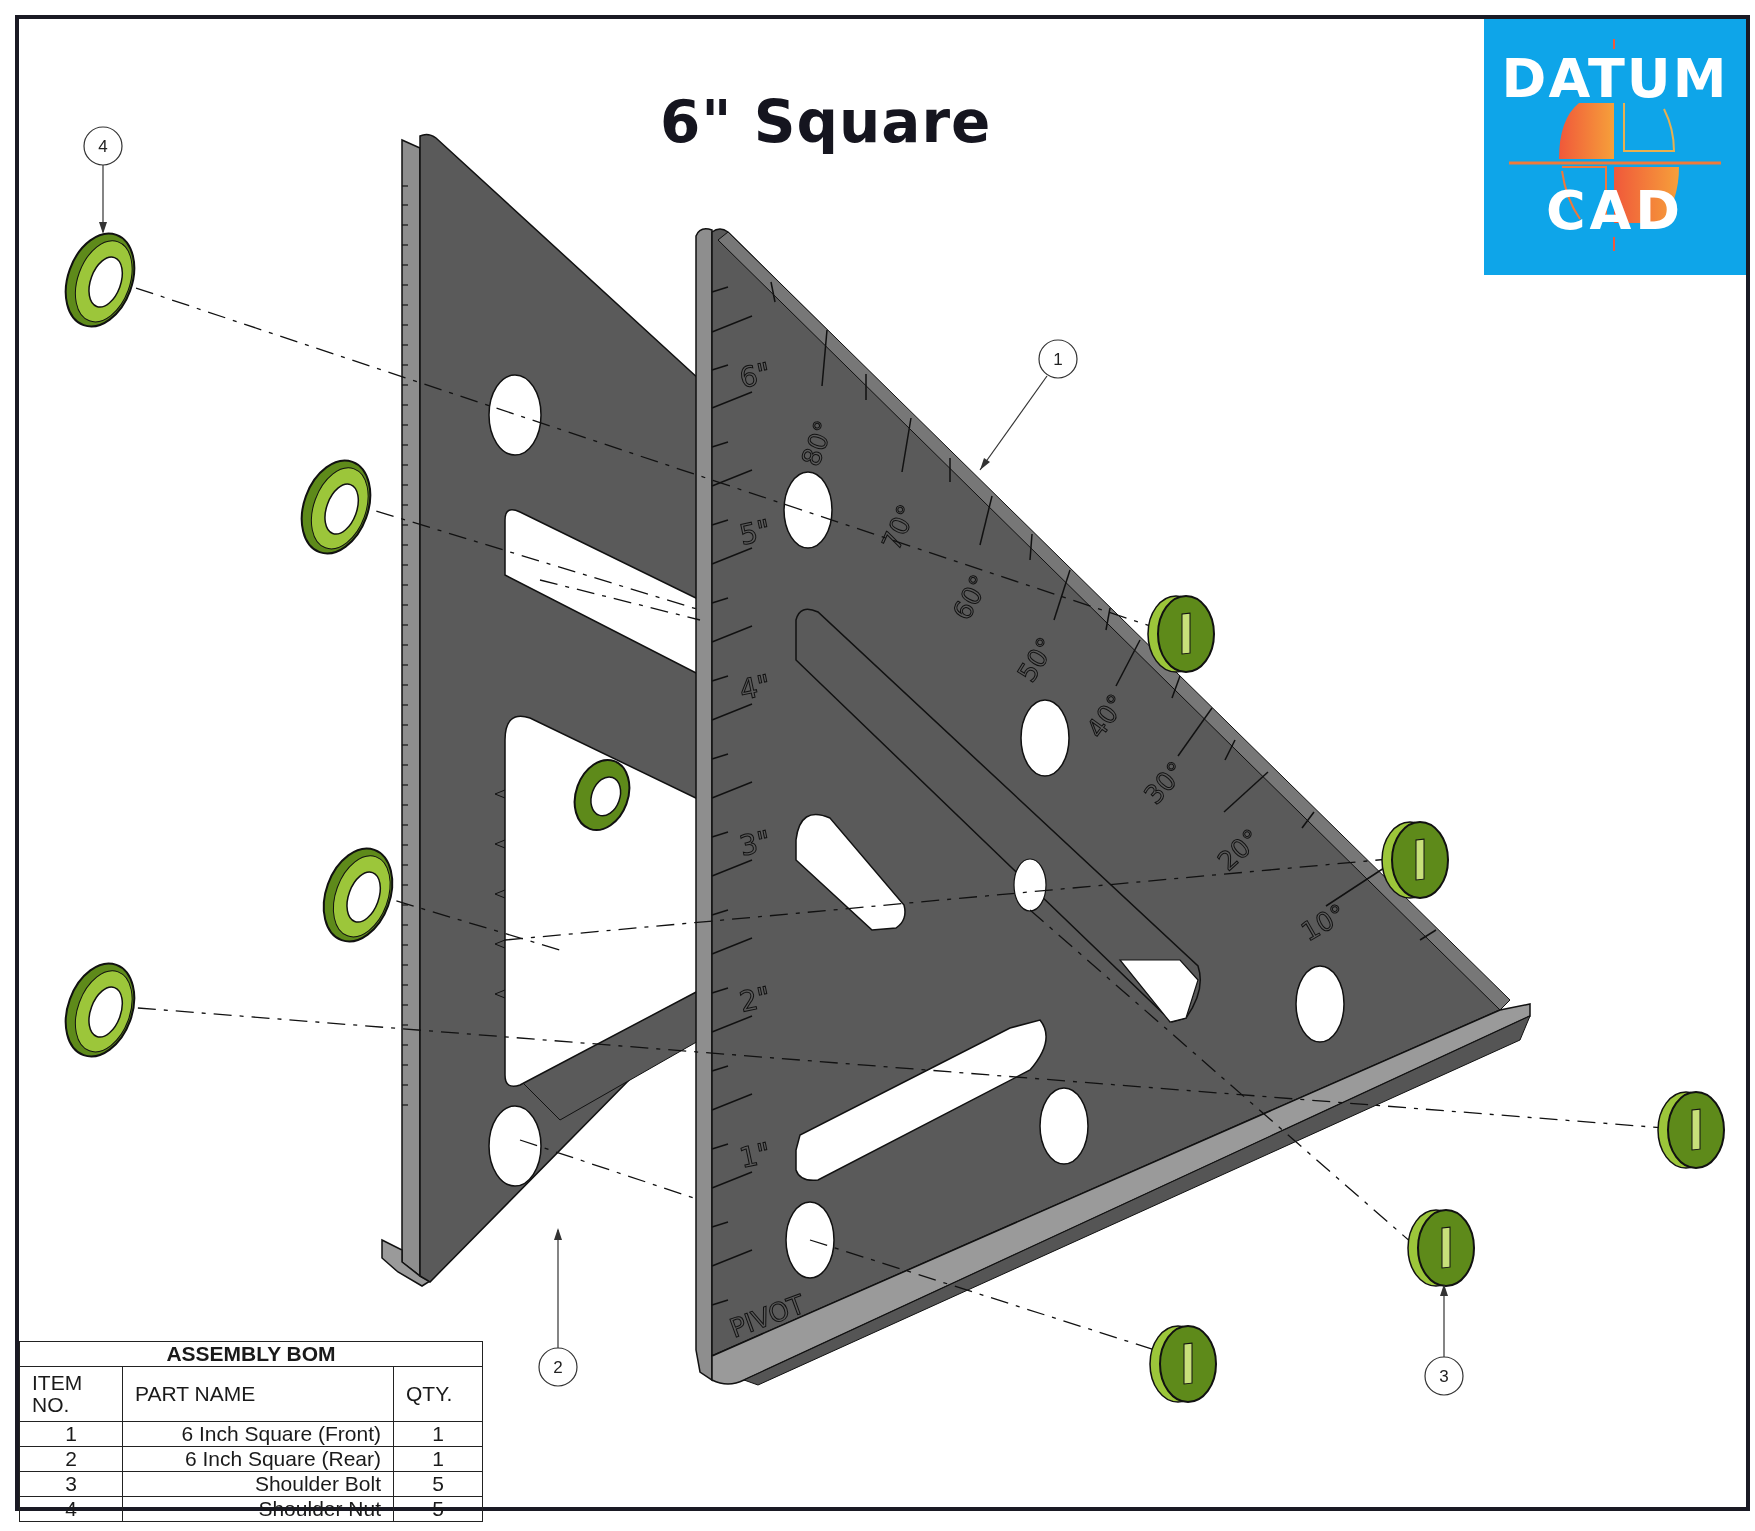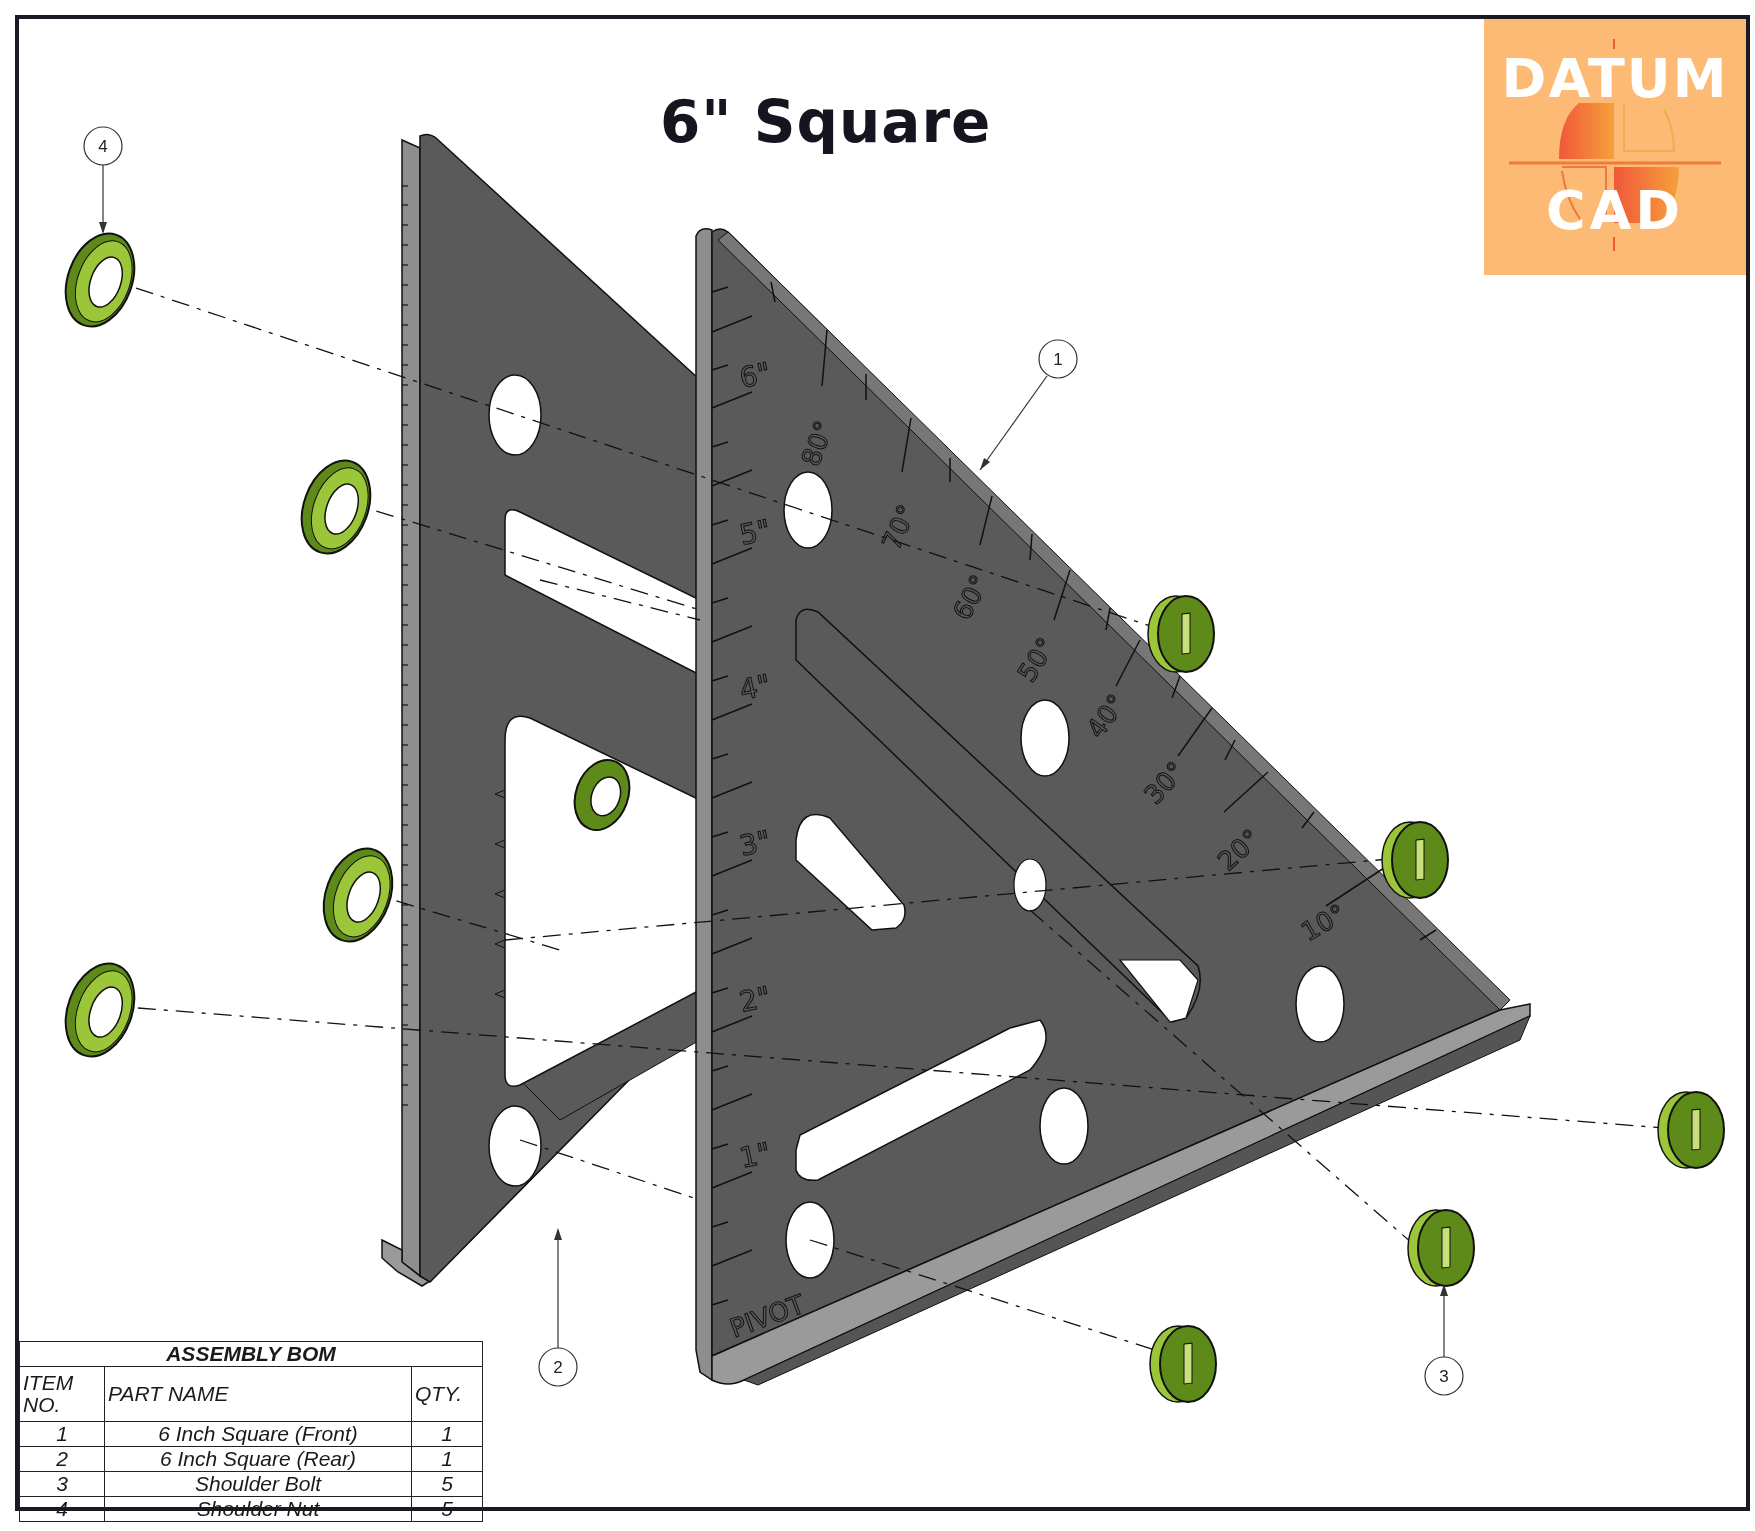--- a/index.html
+++ b/index.html
@@ -1,27 +1,27 @@
 <!DOCTYPE html>
 <html><head>
 <meta charset="utf-8">
 <style>
   html,body{margin:0;padding:0;background:#ffffff;}
   body{width:1755px;height:1531px;position:relative;overflow:hidden;font-family:"DejaVu Sans","Liberation Sans",sans-serif;}
   .frame{position:absolute;left:15px;top:15px;width:1727px;height:1488px;border:4px solid #1a1a24;box-sizing:content-box;}
   .title{position:absolute;left:660px;top:88px;font-size:58px;font-weight:bold;color:#15151f;letter-spacing:1px;font-family:"DejaVu Sans","Liberation Sans",sans-serif;}
-  .logo{position:absolute;left:1484px;top:19px;width:262px;height:256px;background:#fdba74;}
+  .logo{position:absolute;left:1484px;top:19px;width:262px;height:256px;background:#0ea5e9;}
   .logo svg{position:absolute;left:0;top:0;}
   .drawing{position:absolute;left:0;top:0;}
   .bom{position:absolute;left:19px;top:1341px;width:464px;border-collapse:collapse;font-family:"Liberation Sans","DejaVu Sans",sans-serif;color:#1a1a1a;}
-  .bom td,.bom th{border:1.5px solid #222;padding:0 3px;height:24px;line-height:22px;font-weight:normal;font-size:21px;font-style:italic;}
+  .bom td,.bom th{border:1.5px solid #222;padding:0 12px;height:24px;line-height:22px;font-weight:normal;font-size:21px;}
   .bom th.caption{font-weight:bold;font-size:21px;text-align:center;height:24px;}
   .bom th.hdr{height:54px;line-height:22px;text-align:left;}
   .bom td.num,.bom td.qty{text-align:center;}
-  .bom td.name{text-align:center;}
+  .bom td.name{text-align:right;}
   .balloon-label{font-family:"Liberation Sans","DejaVu Sans",sans-serif;font-size:17px;fill:#222;}
   .deg{font-family:"DejaVu Sans",sans-serif;font-size:26px;fill:none;stroke:#111;stroke-width:1;}
   .inch{font-family:"DejaVu Sans",sans-serif;font-size:28px;fill:none;stroke:#111;stroke-width:1;}
 </style>
 </head>
 <body>
 
 <div class="frame"></div>
 
 <svg class="drawing" width="1755" height="1531" viewBox="0 0 1755 1531">

